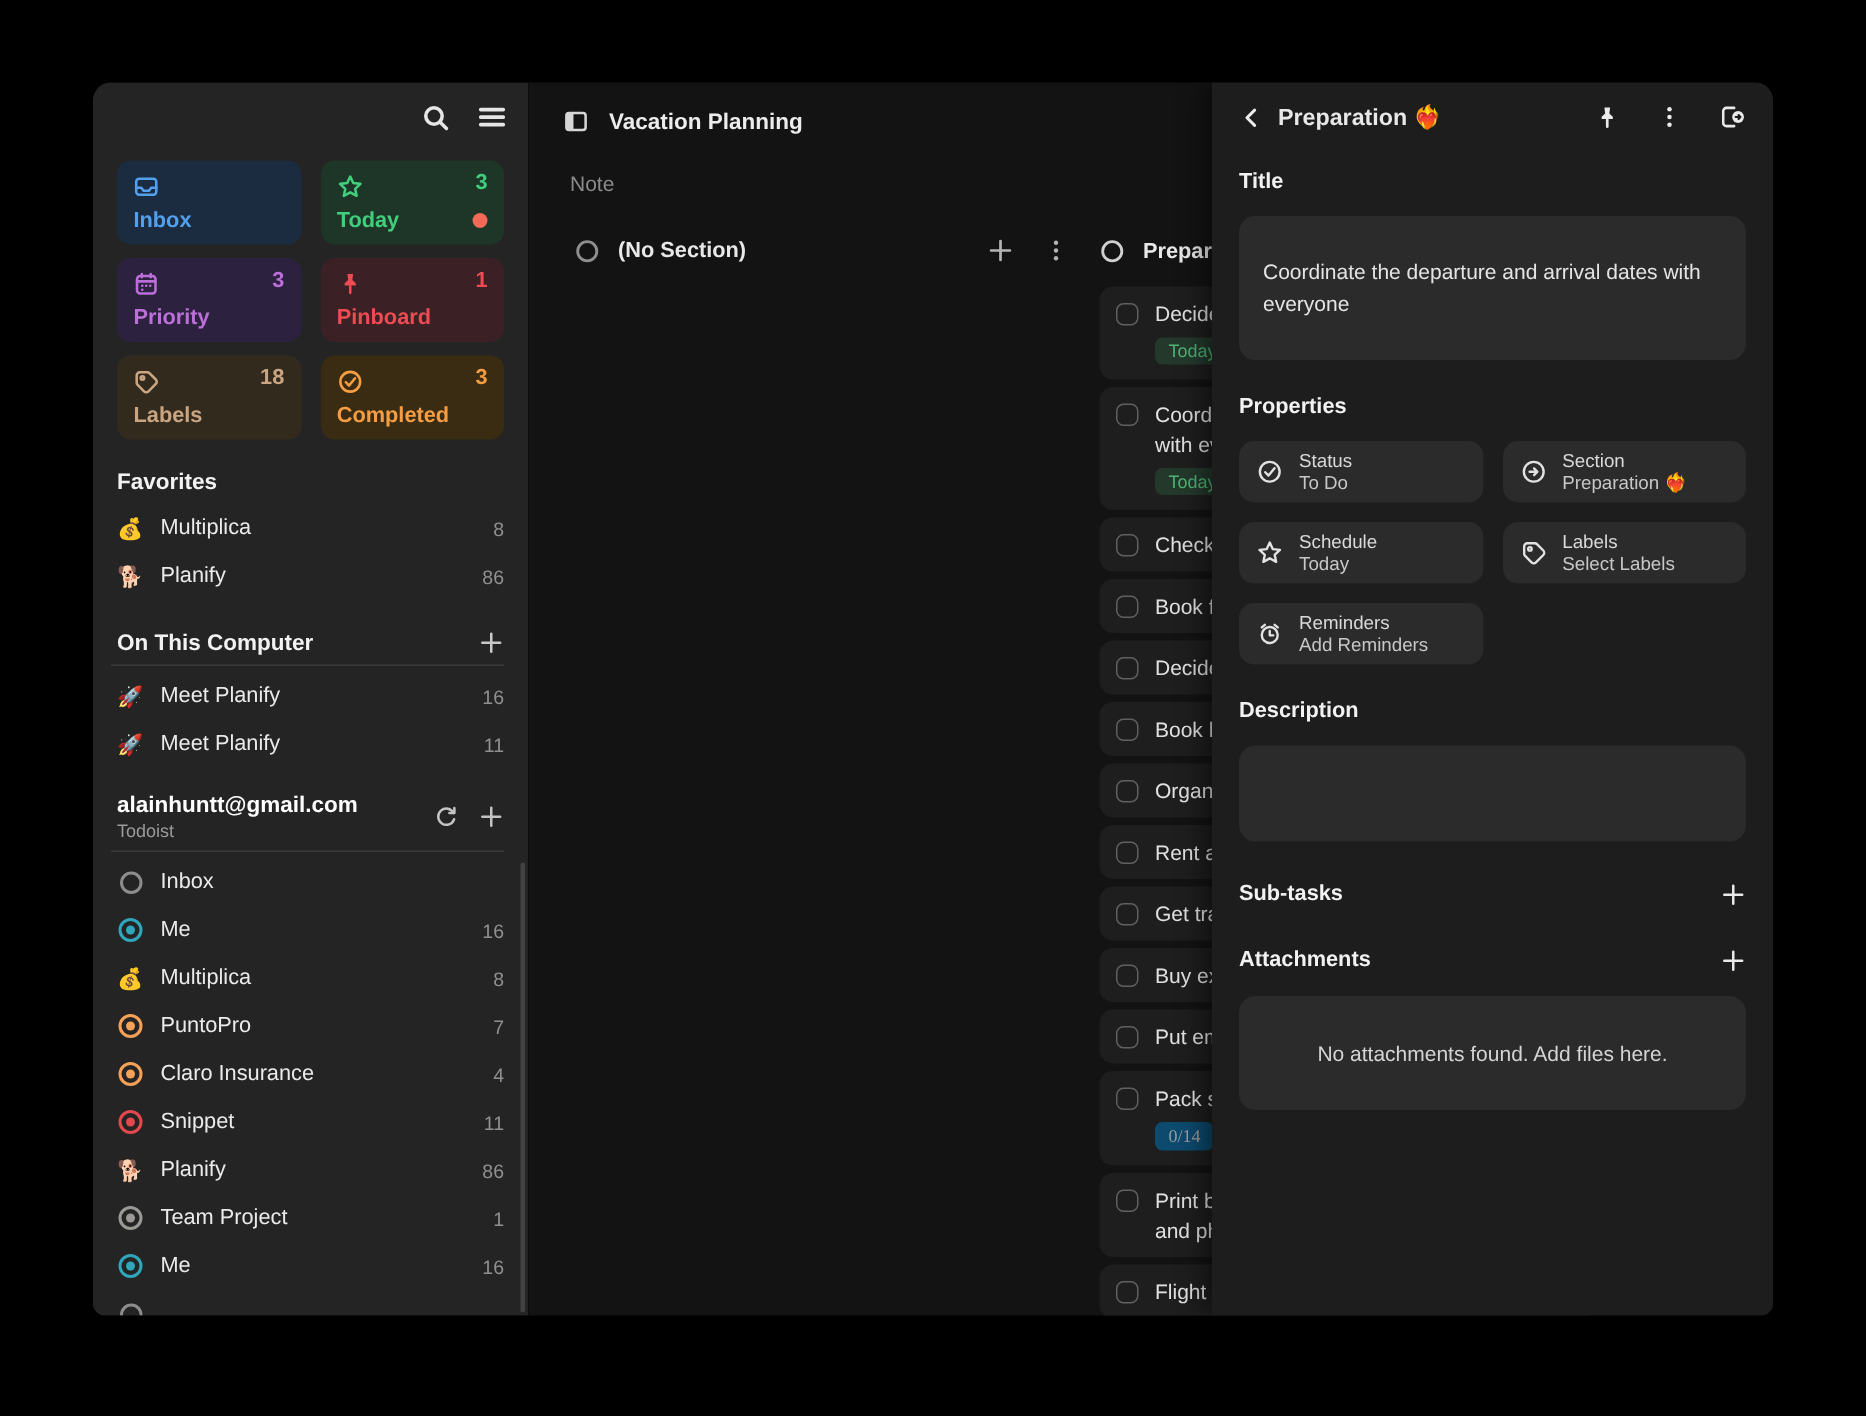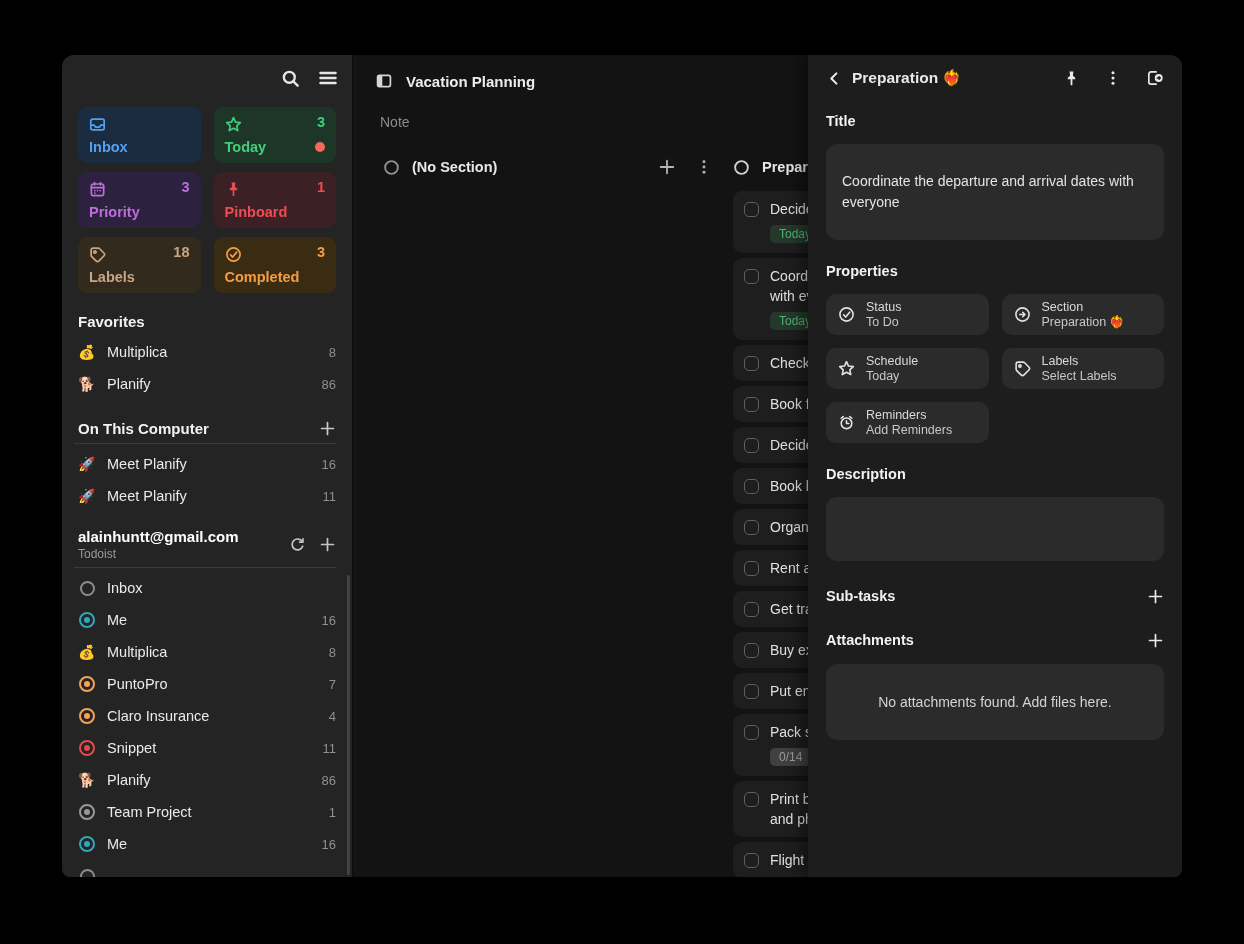--- a/index.html
+++ b/index.html
@@ -60,21 +60,21 @@
   .col-actions{margin-left:auto;display:flex;gap:19px;color:#b5b5b5;padding-right:6px;}
   .cards{margin-top:13px;display:flex;flex-direction:column;gap:5px;}
   .card{background:#1e1e1e;border-radius:9px;padding:8px 11px;}
   .card-row{display:flex;align-items:center;gap:11px;height:20px;}
   .checkbox{flex:none;width:15px;height:15px;border:1.8px solid #606060;border-radius:5px;}
   .card-text{font-size:14px;color:#e0e0e0;white-space:nowrap;}
   .card-line2{margin:0 0 0 26px;height:20px;line-height:20px;}
   .badge{display:inline-block;margin:6px 0 2px 26px;padding:2px 9px;border-radius:5px;
     font-size:12px;}
   .badge-green{background:#24392c;color:#4fb374;}
-  .badge-gray{background:#404040;color:#9c9c9c;}
+  .badge-gray{background:#0c4a6e;color:#9c9c9c;font-family:Liberation Serif, serif;}
 
   
   .panel{position:absolute;right:0;top:0;bottom:0;width:374px;background:#1d1d1d;
     box-shadow:-6px 0 16px rgba(0,0,0,.45);padding:0 18px;color:#e8e8e8;z-index:5;}
   .panel-header{height:46px;display:flex;align-items:center;}
   .panel-title{font-size:15.5px;font-weight:700;margin-left:9px;white-space:nowrap;}
   .panel-hbtns{margin-left:auto;display:flex;gap:24px;align-items:center;color:#eaeaea;}
   .sec-label{font-size:14.5px;font-weight:700;color:#f2f2f2;}
   .sec-label-row{display:flex;align-items:flex-start;justify-content:space-between;}
   .mt12{margin-top:12px;} .mt15{margin-top:15px;} .mt23{margin-top:23px;} .mt27{margin-top:27px;}

